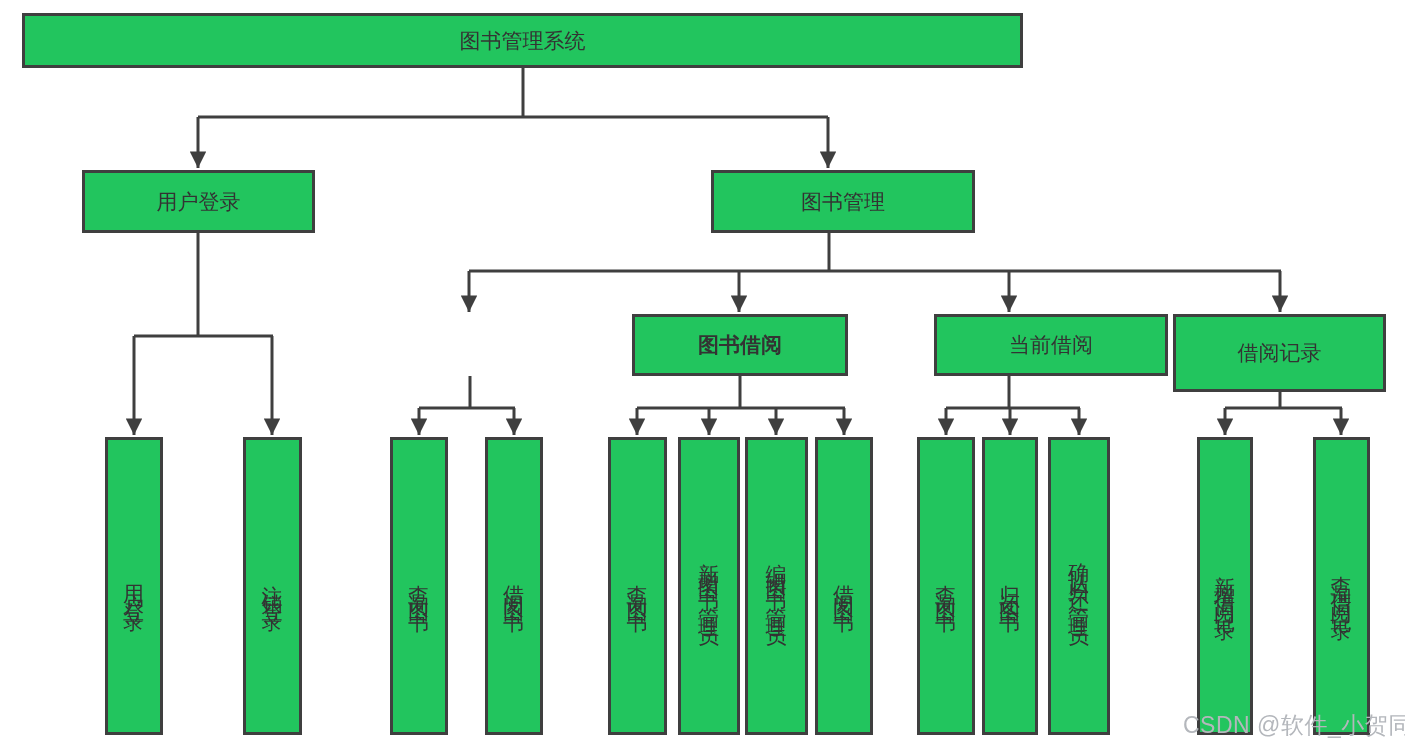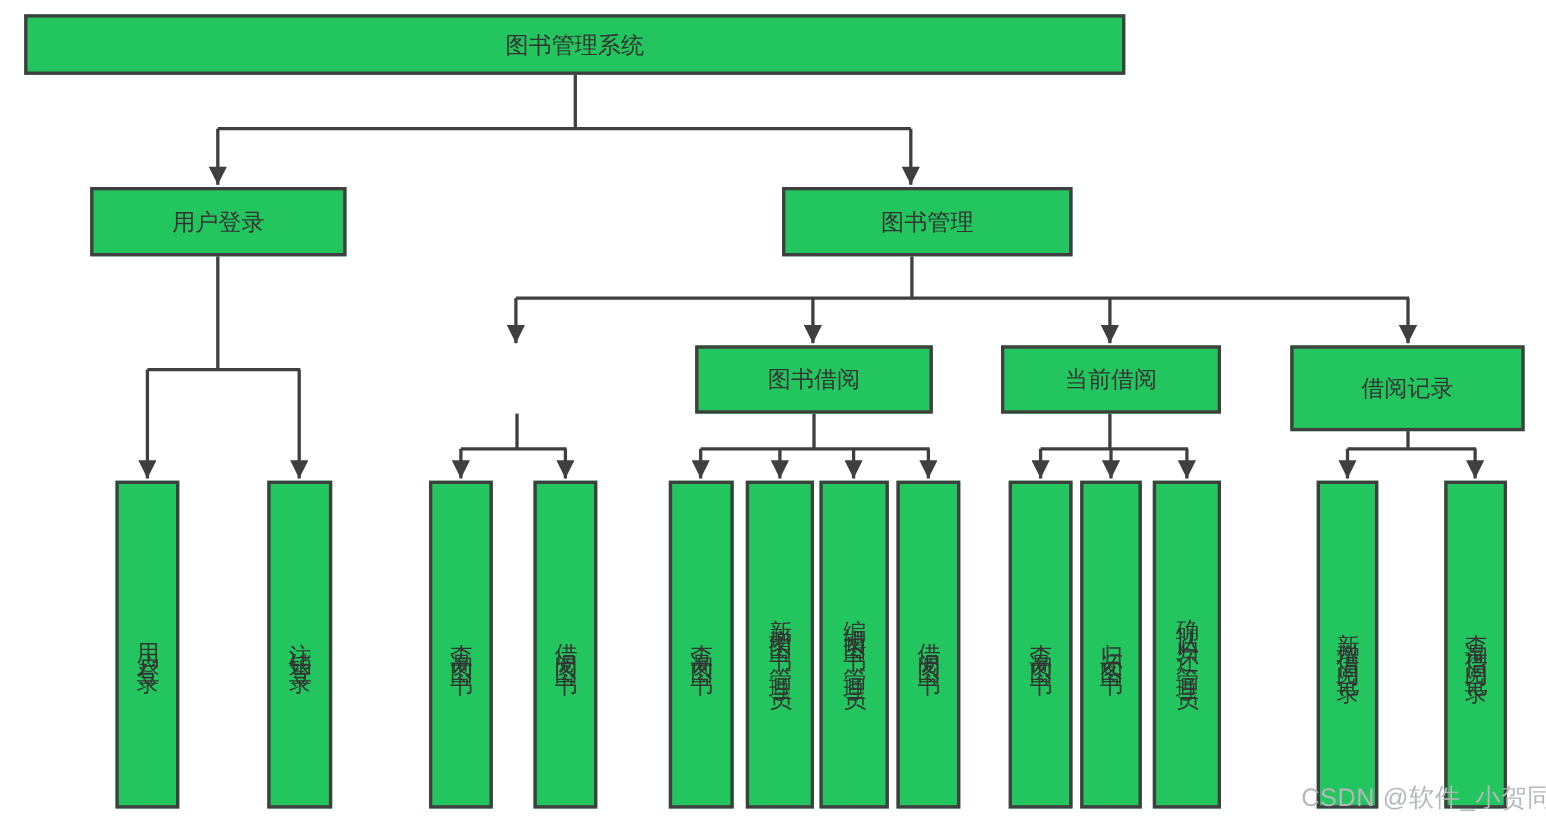--- a/index.html
+++ b/index.html
@@ -37,22 +37,22 @@
     font-size: 21px;
     line-height: 1;
   }
   
   .b-root  { left: 22px;  top: 13px;  width: 1001px; height: 55px; }
   
   .b-l2-0  { left: 82px;  top: 170px; width: 233px; height: 63px; }
   .b-l2-1  { left: 711px; top: 170px; width: 264px; height: 63px; }
   
   .b-l3-0  { left: 363px;  top: 314px; width: 213px; height: 62px; }
-  .b-l3-1  { left: 632px;  top: 314px; width: 216px; height: 62px; }
-  .b-l3-2  { left: 910px;  top: 314px; width: 200px; height: 62px; }
+  .b-l3-1  { left: 632px;  top: 314px; width: 216px; height: 62px; font-weight: bold; }
+  .b-l3-2  { left: 934px;  top: 314px; width: 234px; height: 62px; }
   .b-l3-3  { left: 1173px; top: 314px; width: 213px; height: 78px; }
   
   .b-a0 { left: 105px;  top: 437px; width: 58px; height: 298px; }
   .b-a1 { left: 243px;  top: 437px; width: 59px; height: 298px; }
   .b-b0 { left: 390px;  top: 437px; width: 58px; height: 298px; }
   .b-b1 { left: 485px;  top: 437px; width: 58px; height: 298px; }
   .b-c0 { left: 608px;  top: 437px; width: 59px; height: 298px; }
   .b-c1 { left: 678px;  top: 437px; width: 62px; height: 298px; }
   .b-c2 { left: 745px;  top: 437px; width: 63px; height: 298px; }
   .b-c3 { left: 815px;  top: 437px; width: 58px; height: 298px; }

